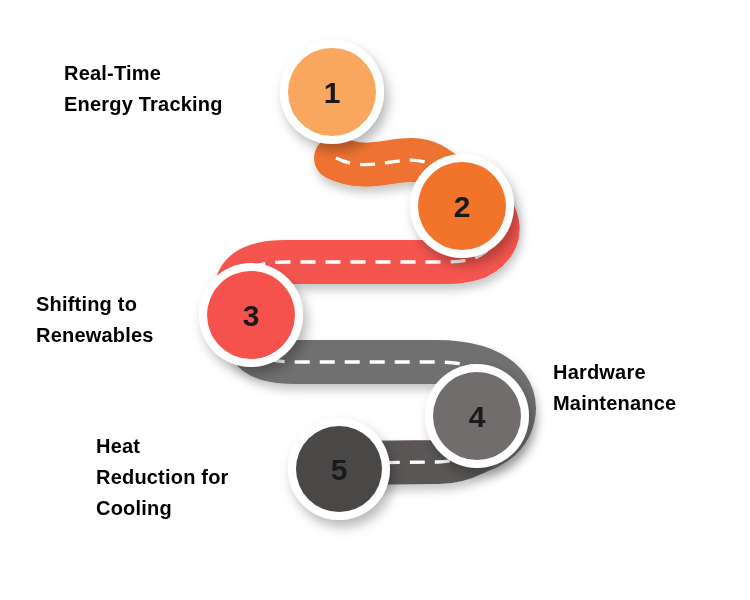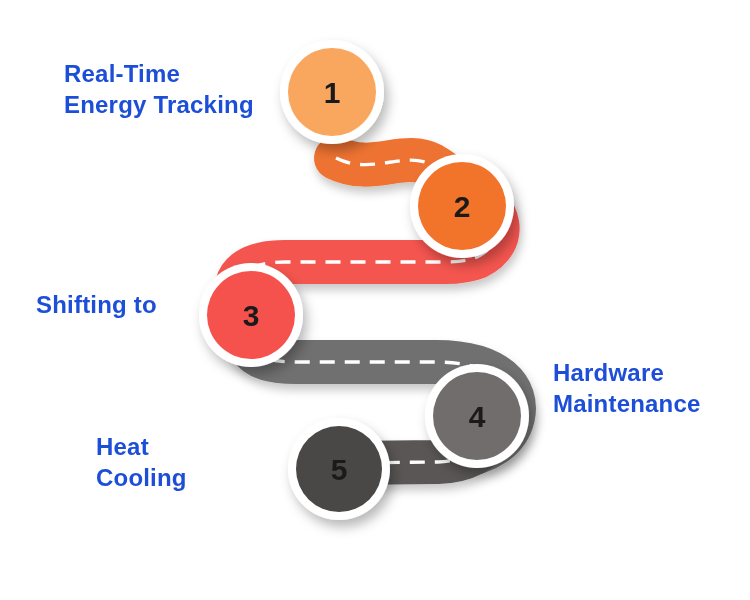--- a/index.html
+++ b/index.html
@@ -15,24 +15,24 @@
     overflow: hidden;
     font-family: "Liberation Sans", "DejaVu Sans", sans-serif;
   }
   .stage svg {
     position: absolute;
     left: 0;
     top: 0;
   }
   .label {
     position: absolute;
-    font-size: 24px;
+    font-size: 20px;
     line-height: 31px;
     font-weight: 700;
-    color: #1d4ed8;
+    color: #000000;
     letter-spacing: 0.2px;
     white-space: nowrap;
   }
   .road {
     fill: none;
     stroke-width: 44;
     stroke-linecap: round;
     stroke-linejoin: round;
   }
   .dash {
@@ -109,25 +109,27 @@
   </svg>
 
   <div class="label" style="left:64px; top:58px;">
     <div>Real-Time</div>
     <div>Energy Tracking</div>
   </div>
 
 
   <div class="label" style="left:36px; top:289px;">
     <div>Shifting to</div>
+    <div>Renewables</div>
   </div>
 
   <div class="label" style="left:553px; top:357px;">
     <div>Hardware</div>
     <div>Maintenance</div>
   </div>
 
   <div class="label" style="left:96px; top:431px;">
     <div>Heat</div>
+    <div>Reduction for</div>
     <div>Cooling</div>
   </div>
 
 </div>
 
 </body></html>

